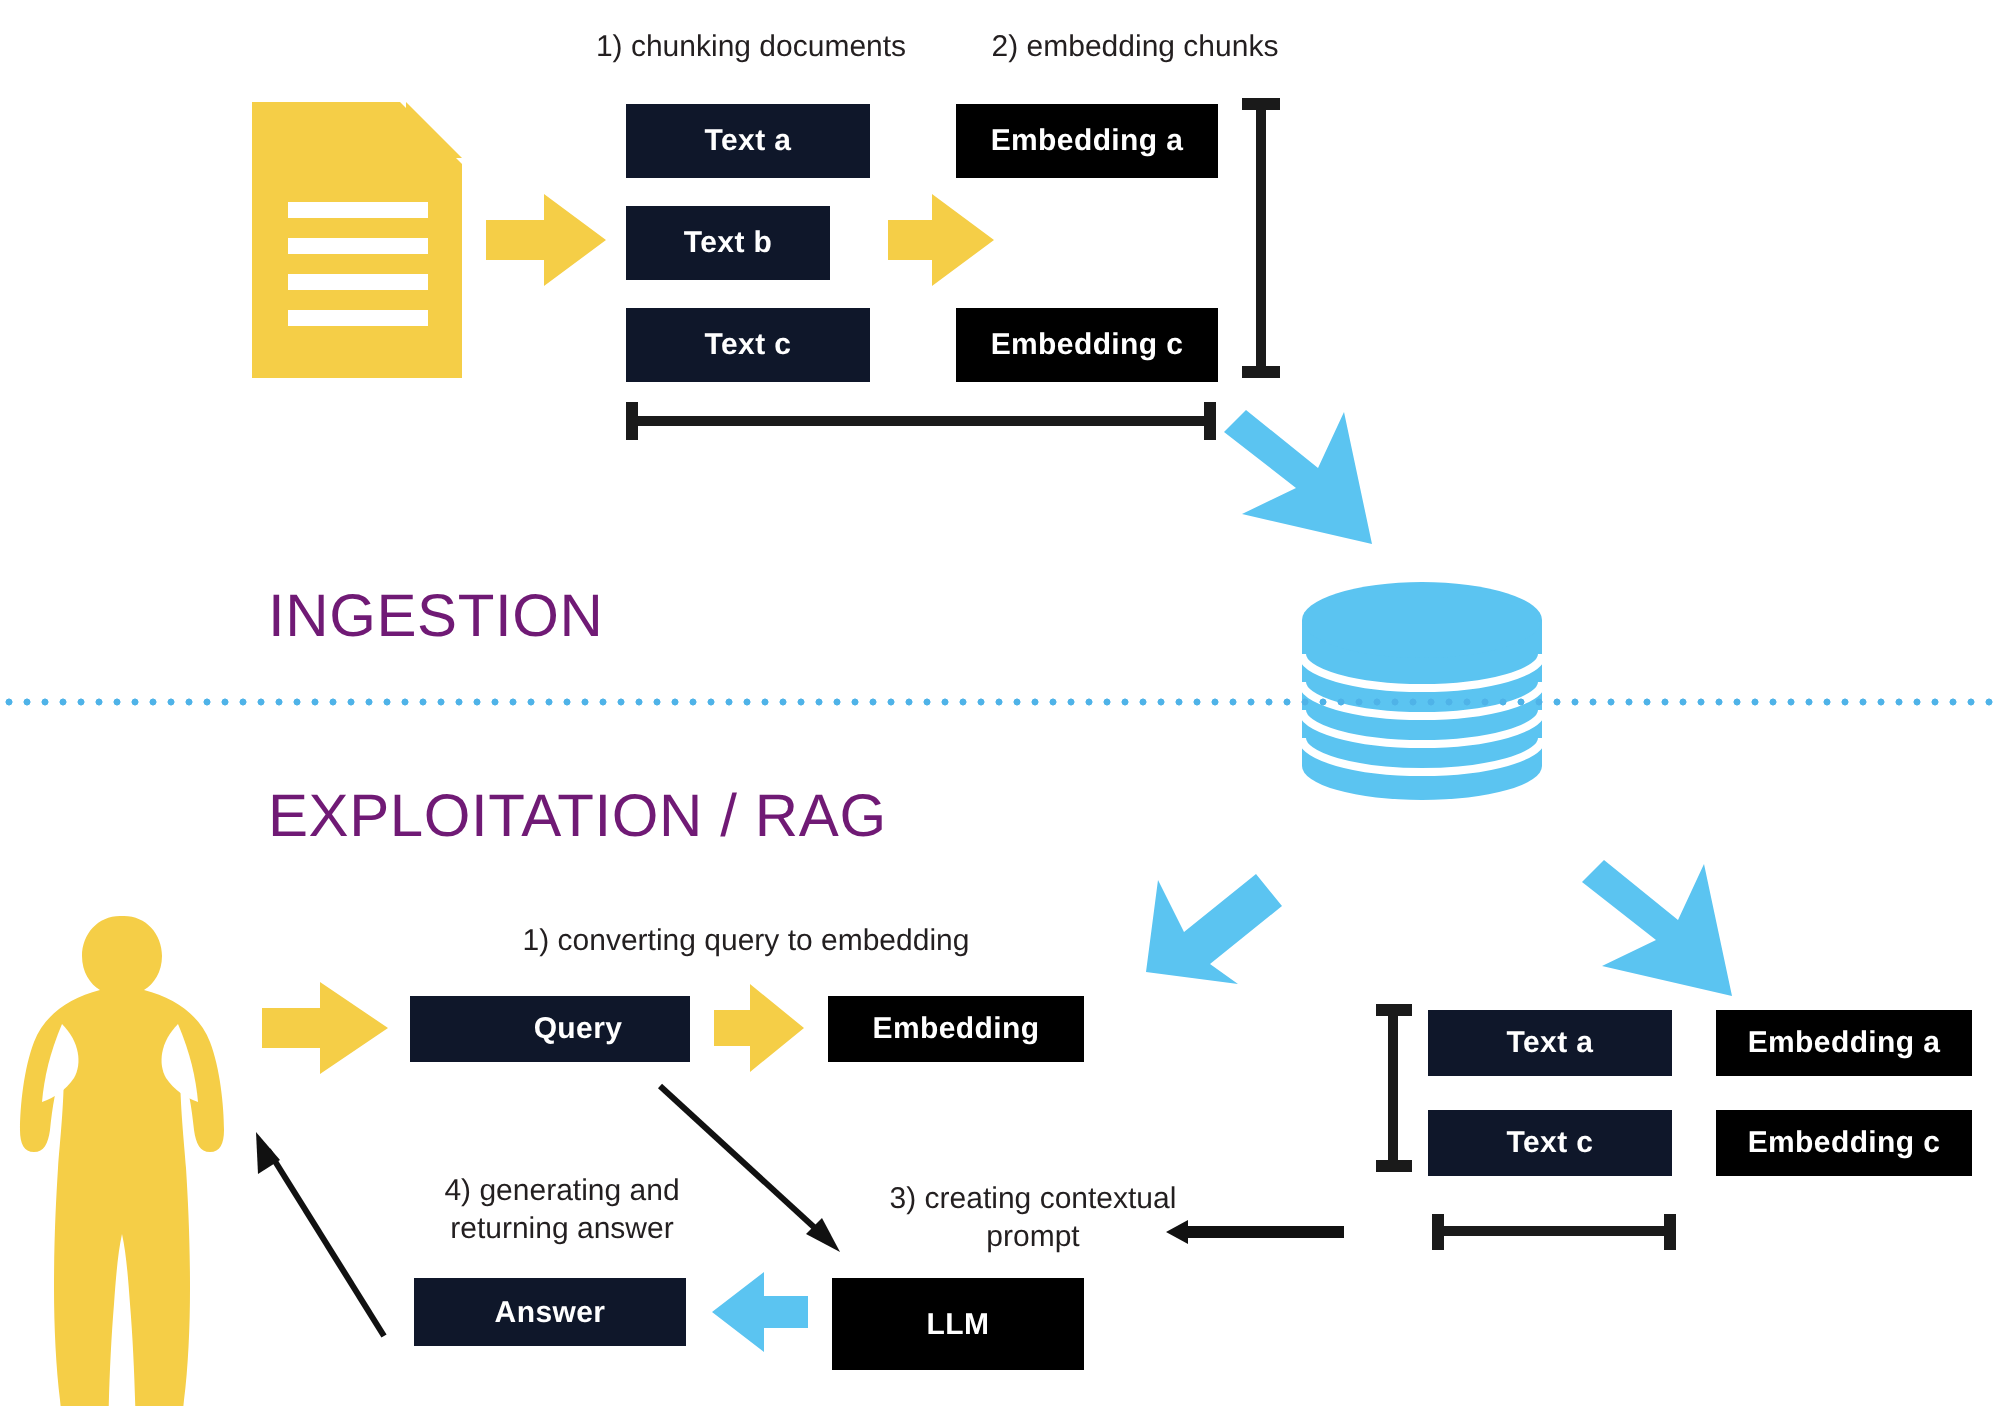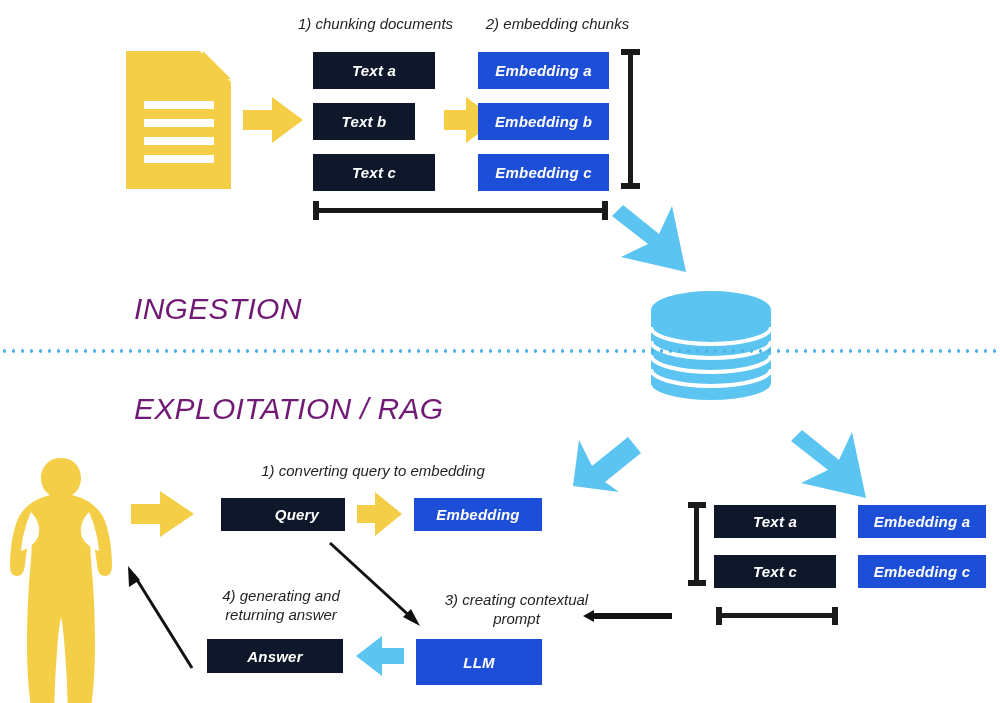--- a/index.html
+++ b/index.html
@@ -10,37 +10,36 @@
   body {
     font-family: "Liberation Sans", sans-serif;
     -webkit-font-smoothing: antialiased;
   }
   #canvas {
     position: relative;
     width: 1000px;
     height: 703px;
     background: #ffffff;
     overflow: hidden;
-    font-style: italic;
   }
 
   
   .chip {
     position: absolute;
     display: flex;
     align-items: center;
     justify-content: center;
     color: #ffffff;
     font-size: 15px;
     font-weight: bold;
     letter-spacing: .2px;
     box-sizing: border-box;
   }
   .chip.yellow { background: #0f172a; }
-  .chip.blue   { background: #1d4ed8; }
+  .chip.blue   { background: #000000; }
 
   
   .caption {
     position: absolute;
     color: #231f20;
     font-size: 15px;
     line-height: 19px;
     text-align: center;
     white-space: pre-line;
   }
@@ -206,45 +205,44 @@
       <line x1="192" y1="668" x2="134" y2="575" stroke="#111111" stroke-width="3"></line>
       <path d="M128 566 L129 587 L140 580 Z" fill="#111111"></path>
     </g>
 
   </svg>
 
   <div class="divider" style="top:349px;"></div>
 
   <div class="caption" style="left:283px; top:14px; width:185px;">1) chunking documents</div>
 
-  <div class="caption" style="left:470px; top:14px; width:175px;">2) embedding chunks</div>
+  <div class="caption" style="left:480px; top:14px; width:175px;">2) embedding chunks</div>
 
 
   <div class="chip yellow" style="left:313px; top:52px; width:122px; height:37px;">Text a</div>
   <div class="chip yellow" style="left:313px; top:103px; width:102px; height:37px;">Text b</div>
   <div class="chip yellow" style="left:313px; top:154px; width:122px; height:37px;">Text c</div>
 
   <div class="chip blue" style="left:478px; top:52px; width:131px; height:37px;">Embedding a</div>
-  <div class="chip blue" style="left:478px; top:103px; width:131px; height:37px;">Embedding b</div>
   <div class="chip blue" style="left:478px; top:154px; width:131px; height:37px;">Embedding c</div>
 
   <div class="section-title" style="left:134px; top:292px;">INGESTION</div>
 
   <div class="section-title" style="left:134px; top:392px;">EXPLOITATION / RAG</div>
 
   <div class="caption" style="left:228px; top:461px; width:290px;">1) converting query to embedding</div>
 
 
   <div class="caption" style="left:434px; top:590px; width:165px;">3) creating contextual
 prompt</div>
 
   <div class="caption" style="left:196px; top:586px; width:170px;">4) generating and
 returning answer</div>
 
-  <div class="chip yellow" style="left:221px; top:498px; width:124px; height:33px;padding-left:28px;">Query</div>
+  <div class="chip yellow" style="left:205px; top:498px; width:140px; height:33px;padding-left:28px;">Query</div>
 
   <div class="chip blue" style="left:414px; top:498px; width:128px; height:33px;">Embedding</div>
 
   <div class="chip yellow" style="left:714px; top:505px; width:122px; height:33px;">Text a</div>
   <div class="chip yellow" style="left:714px; top:555px; width:122px; height:33px;">Text c</div>
 
   <div class="chip blue" style="left:858px; top:505px; width:128px; height:33px;">Embedding a</div>
   <div class="chip blue" style="left:858px; top:555px; width:128px; height:33px;">Embedding c</div>
 
   <div class="chip blue" style="left:416px; top:639px; width:126px; height:46px;">LLM</div>

